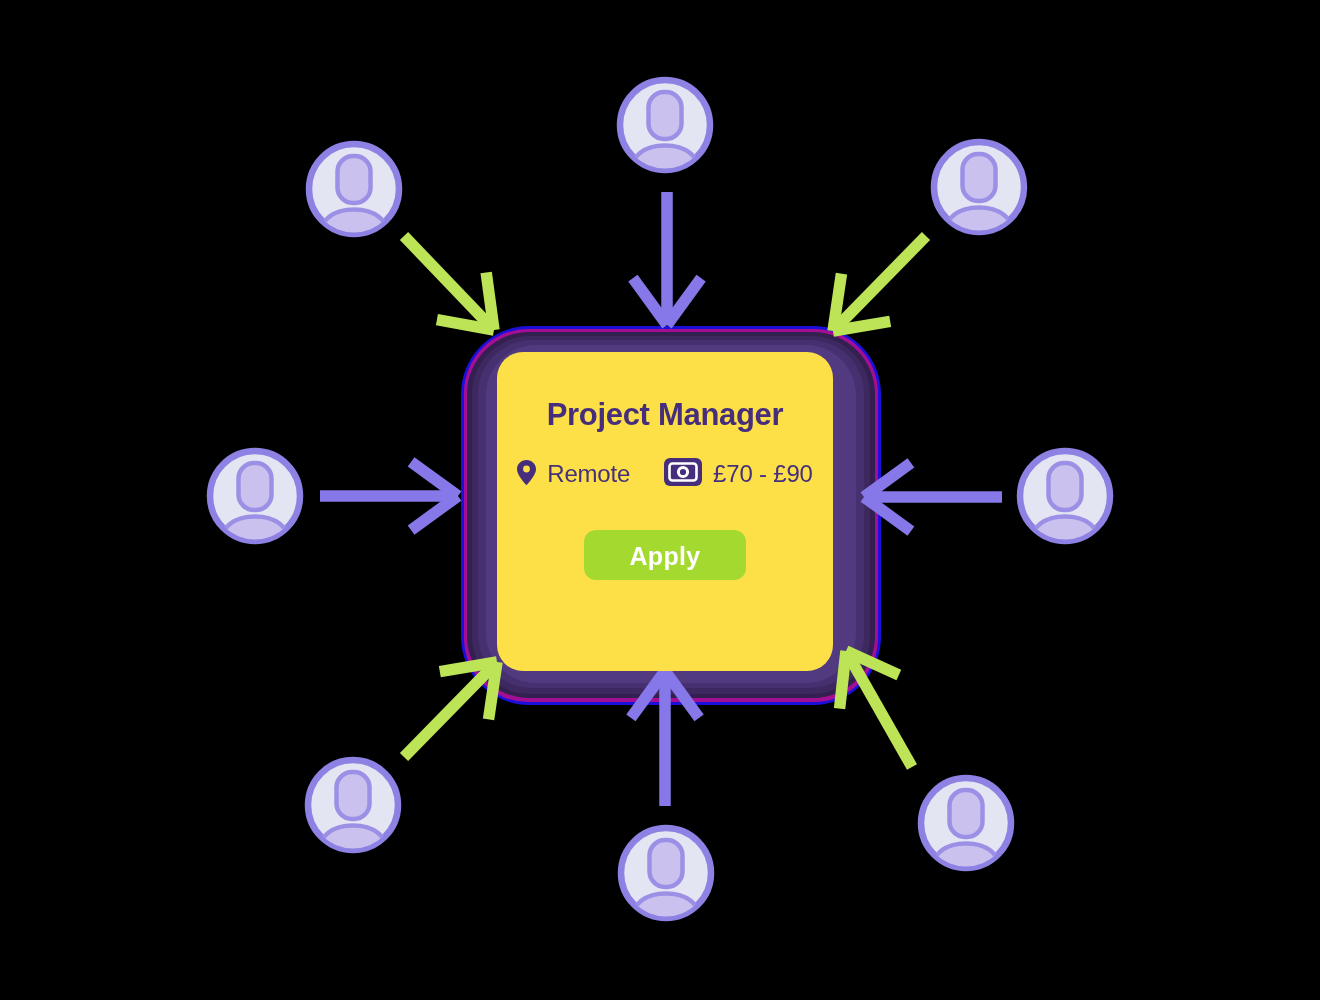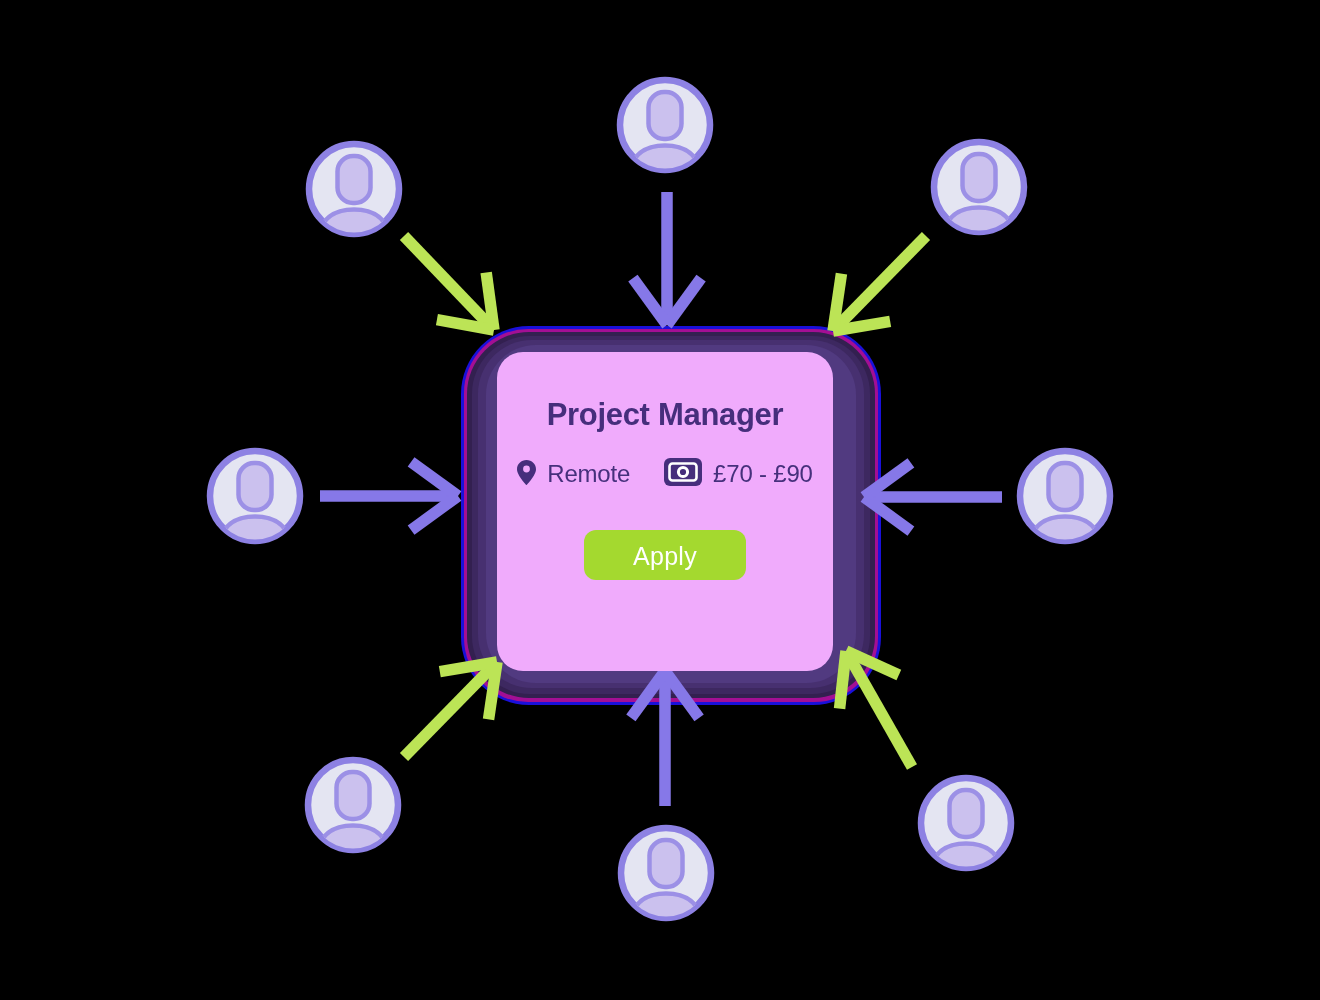--- a/index.html
+++ b/index.html
@@ -11,35 +11,35 @@
   .bk{position:absolute;}
   .bk-blue   {left:461px;top:326px;width:420px;height:379px;border-radius:68px;background:#1a10da;}
   .bk-magenta{left:464px;top:329px;width:414px;height:373px;border-radius:64px;background:#a30f94;}
   .bk-p1{left:467px;top:332px;width:408px;height:366px;border-radius:62px;background:#332050;}
   .bk-p2{left:472px;top:336px;width:398px;height:358px;border-radius:58px;background:#3d2860;}
   .bk-p3{left:478px;top:340px;width:386px;height:348px;border-radius:54px;background:#473070;}
   .bk-p4{left:486px;top:345px;width:370px;height:338px;border-radius:50px;background:#513a80;}
   
   .job-card{
     position:absolute;left:497px;top:352px;width:336px;height:319px;
-    background:#f0abfc;border-radius:26px;box-sizing:border-box;
+    background:#fde047;border-radius:26px;box-sizing:border-box;
     padding-top:46px;text-align:center;
   }
   .job-title{
     font-size:31px;font-weight:bold;color:#462e7c;letter-spacing:-0.3px;line-height:1.1;
   }
   .meta-row{
     margin-top:26px;display:flex;justify-content:center;align-items:center;gap:34px;
   }
   .meta-item{display:flex;align-items:center;gap:11px;}
   .meta-text{font-size:24px;color:#46307c;letter-spacing:-0.2px;}
   .apply-btn{
     display:inline-block;margin-top:40px;width:162px;height:50px;line-height:50px;
     background:#a4d92f;border:none;border-radius:12px;color:#ffffff;
-    font-size:25px;font-weight:normal;letter-spacing:0.3px;text-align:center;cursor:pointer;
+    font-size:25px;font-weight:bold;letter-spacing:0.3px;text-align:center;cursor:pointer;
     font-family:"Liberation Sans", sans-serif;
   }
   
   .avatar{position:absolute;width:98px;height:98px;transform:translate(-50%,-50%);}
   #arrows-layer{position:absolute;left:0;top:0;pointer-events:none;}
 </style>
 </head>
 <body>
 
 <div id="canvas">

